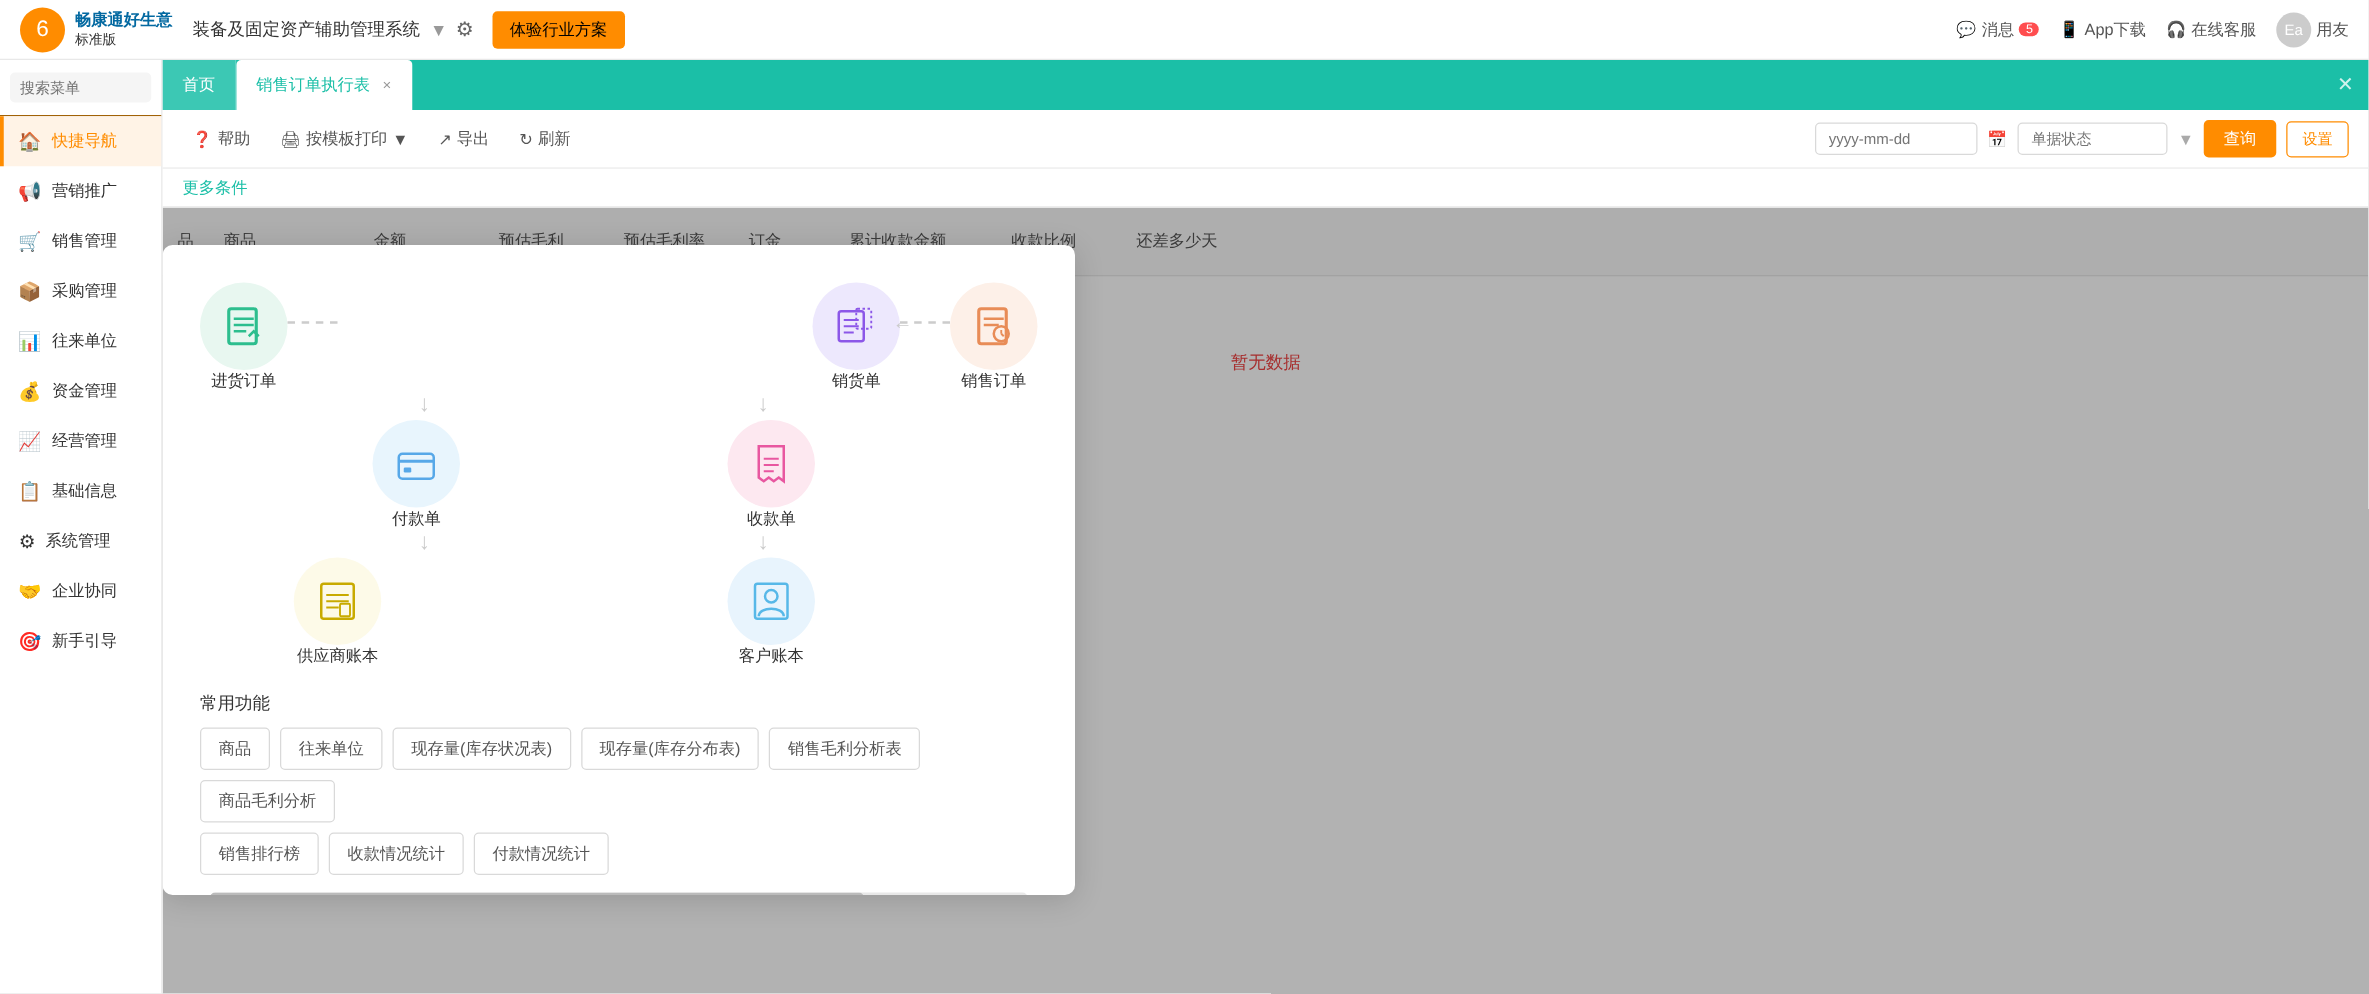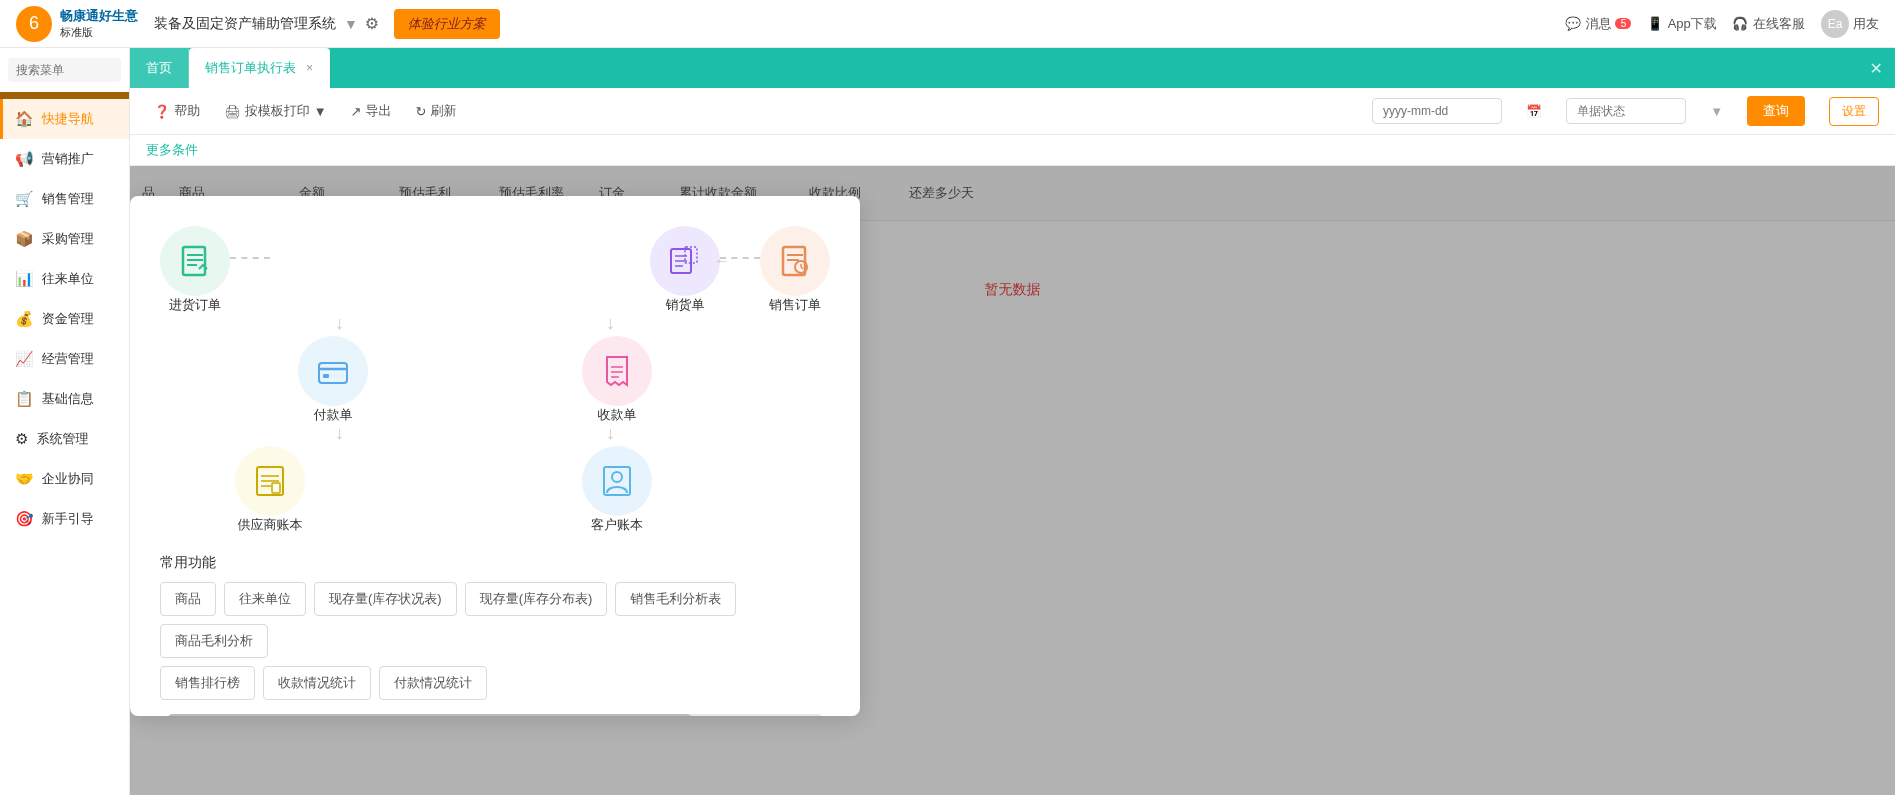--- a/index.html
+++ b/index.html
@@ -14,28 +14,28 @@
     .tab-bar { height: 40px; background: #1bbfa7; display: flex; align-items: center; padding: 0 0; flex-shrink: 0; }
 
     
     .logo-area { display: flex; align-items: center; gap: 8px; min-width: 130px; }
     .logo-icon { width: 36px; height: 36px; background: #ff8c00; border-radius: 50%; display: flex; align-items: center; justify-content: center; color: #fff; font-size: 18px; }
     .logo-text { font-size: 11px; color: #333; line-height: 1.3; }
     .logo-text .line1 { color: #0369a1; font-weight: bold; font-size: 13px; }
     .system-title { margin-left: 8px; font-size: 14px; color: #333; display: flex; align-items: center; gap: 8px; }
     .system-dropdown { color: #999; cursor: pointer; }
     .gear-btn { width: 28px; height: 28px; border: none; background: none; color: #666; cursor: pointer; font-size: 16px; }
-    .experience-btn { background: #ff8c00; color: #7f1d1d; border: none; border-radius: 4px; padding: 6px 14px; font-size: 13px; cursor: pointer; margin-left: 8px; font-style: italic; }
+    .experience-btn { background: #ff8c00; color: #000000; border: none; border-radius: 4px; padding: 6px 14px; font-size: 13px; cursor: pointer; margin-left: 8px; }
     .top-right { margin-left: auto; display: flex; align-items: center; gap: 16px; color: #555; font-size: 13px; }
     .top-right-item { display: flex; align-items: center; gap: 4px; cursor: pointer; }
     .badge { background: #ff4d4f; color: #fff; border-radius: 10px; font-size: 10px; padding: 0 5px; min-width: 16px; text-align: center; }
     .avatar { width: 28px; height: 28px; background: #ccc; border-radius: 50%; display: flex; align-items: center; justify-content: center; color: #fff; font-size: 12px; }
 
     
-    .sidebar-search { padding: 10px 8px; border-bottom: 7px solid #a16207; }
+    .sidebar-search { padding: 10px 8px; border-bottom: 1px solid #a16207; }
     .sidebar-search input { width: 100%; border: none; background: #f5f5f5; border-radius: 4px; padding: 5px 8px; font-size: 12px; outline: none; }
     .sidebar-item { display: flex; align-items: center; gap: 8px; padding: 11px 12px; cursor: pointer; color: #333; font-size: 13px; border-left: 3px solid transparent; }
     .sidebar-item.active { background: #fff3e6; border-left-color: #ff8c00; color: #ff8c00; }
     .sidebar-icon { font-size: 15px; }
 
     
     .tab-item { height: 40px; padding: 0 16px; display: flex; align-items: center; gap: 6px; cursor: pointer; font-size: 13px; color: rgba(255,255,255,0.8); border-right: 1px solid rgba(255,255,255,0.2); }
     .tab-item.home { background: rgba(255,255,255,0.15); color: #fff; }
     .tab-item.active-tab { background: #fff; color: #1bbfa7; border-radius: 4px 4px 0 0; }
     .tab-close { cursor: pointer; font-size: 12px; color: #999; margin-left: 4px; }
@@ -205,21 +205,21 @@
           <span>▼</span>
         </div>
         <div class="toolbar-btn">
           <span>↗</span>
           <span>导出</span>
         </div>
         <div class="toolbar-btn">
           <span>↻</span>
           <span>刷新</span>
         </div>
-        <div style="margin-left: auto; display: flex; align-items: center; gap: 24px;">
+        <div style="margin-left: auto; display: flex; align-items: center; gap: 8px;">
           <input class="date-input" type="text" placeholder="yyyy-mm-dd" style="">
           <span style="color:#aaa; cursor:pointer;">📅</span>
           <input class="status-select" type="text" placeholder="单据状态" style="">
           <span style="color:#aaa; cursor:pointer;">▼</span>
           <button class="search-btn">查询</button>
           <button class="setting-btn">设置</button>
         </div>
       </div>
 
       <div style="background:#fff; padding: 6px 16px; border-bottom: 1px solid #e8e8e8; display:flex; align-items:center;">

